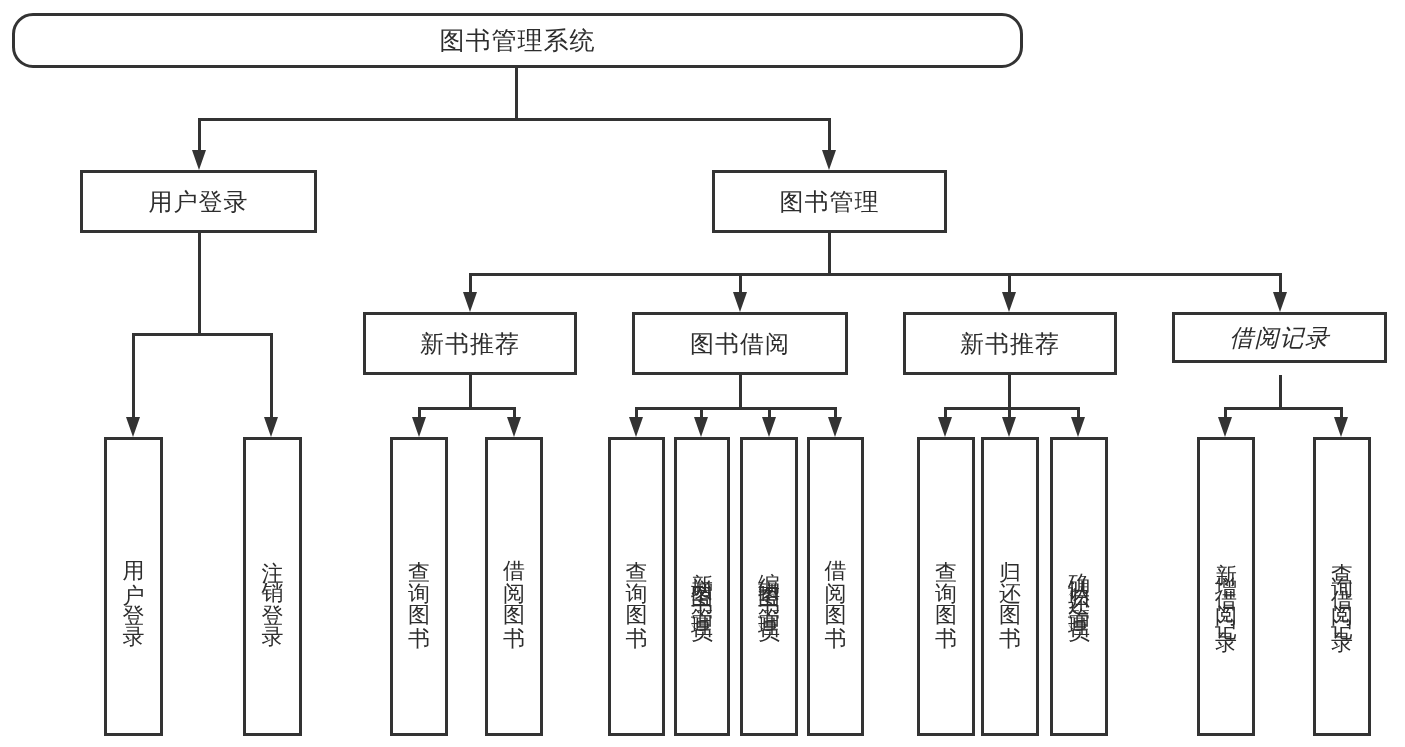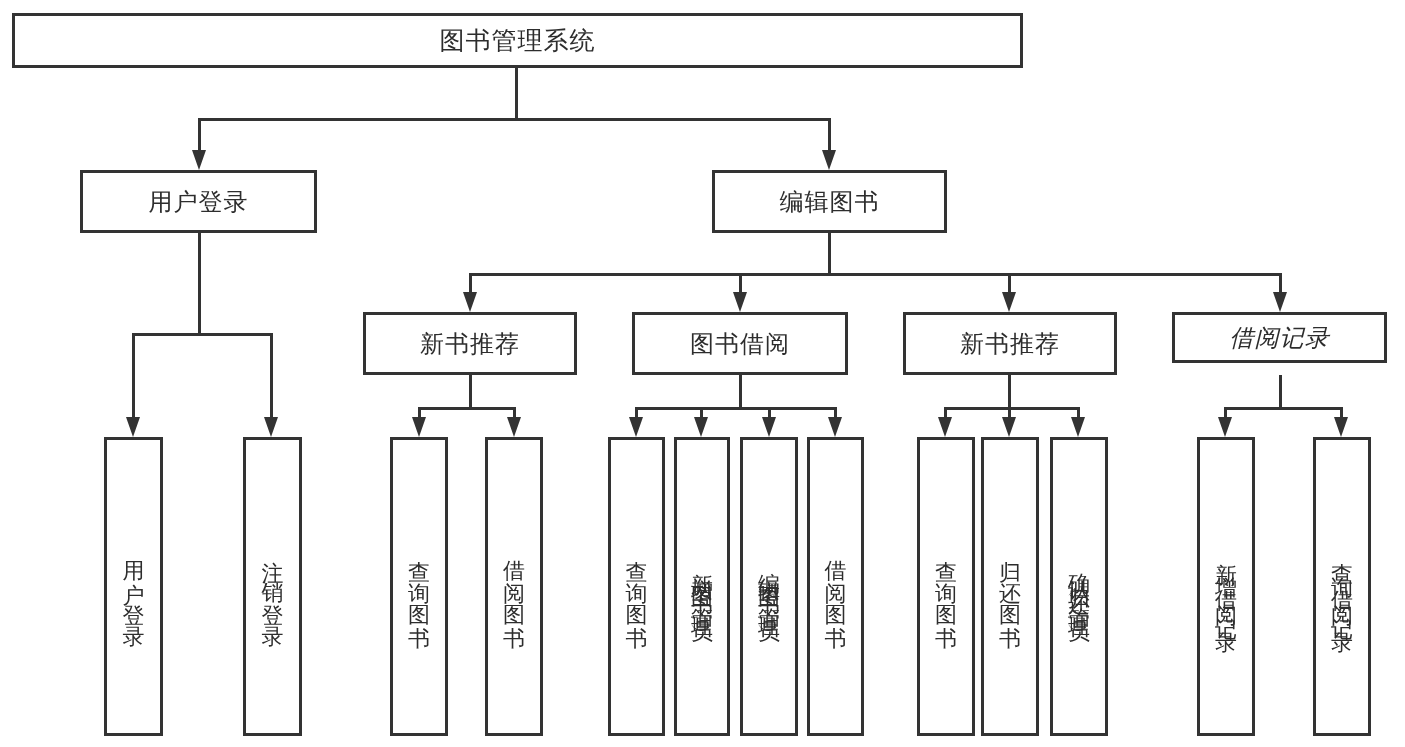--- a/index.html
+++ b/index.html
@@ -54,29 +54,29 @@
     color:#b5b5b5;
     white-space:nowrap;
     z-index:5;
   }
 </style>
 </head>
 <body>
 
 <div id="canvas">
 
-  <div class="node h-node root-node" style="left:12px;top:13px;width:1011px;height:55px;">
+  <div class="node h-node root-node" style="left:12px;top:13px;width:1011px;height:55px;border-radius:21px;">
     <span>图书管理系统</span>
   </div>
 
   <div class="node h-node" style="left:80px;top:170px;width:237px;height:63px;">
     <span>用户登录</span>
   </div>
   <div class="node h-node" style="left:712px;top:170px;width:235px;height:63px;">
-    <span>编辑图书</span>
+    <span>图书管理</span>
   </div>
 
   <div class="node h-node" style="left:632px;top:312px;width:216px;height:63px;">
     <span>图书借阅</span>
   </div>
   <div class="node h-node" style="left:363px;top:312px;width:214px;height:63px;">
     <span>新书推荐</span>
   </div>
   <div class="node h-node" style="left:903px;top:312px;width:214px;height:63px;">
     <span>新书推荐</span>

